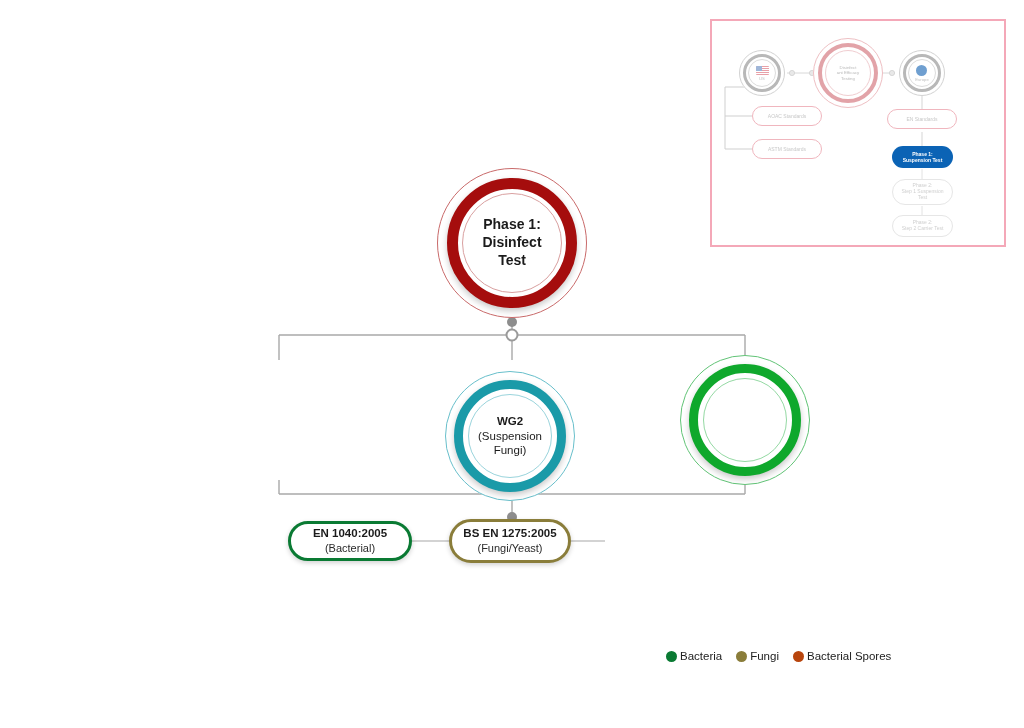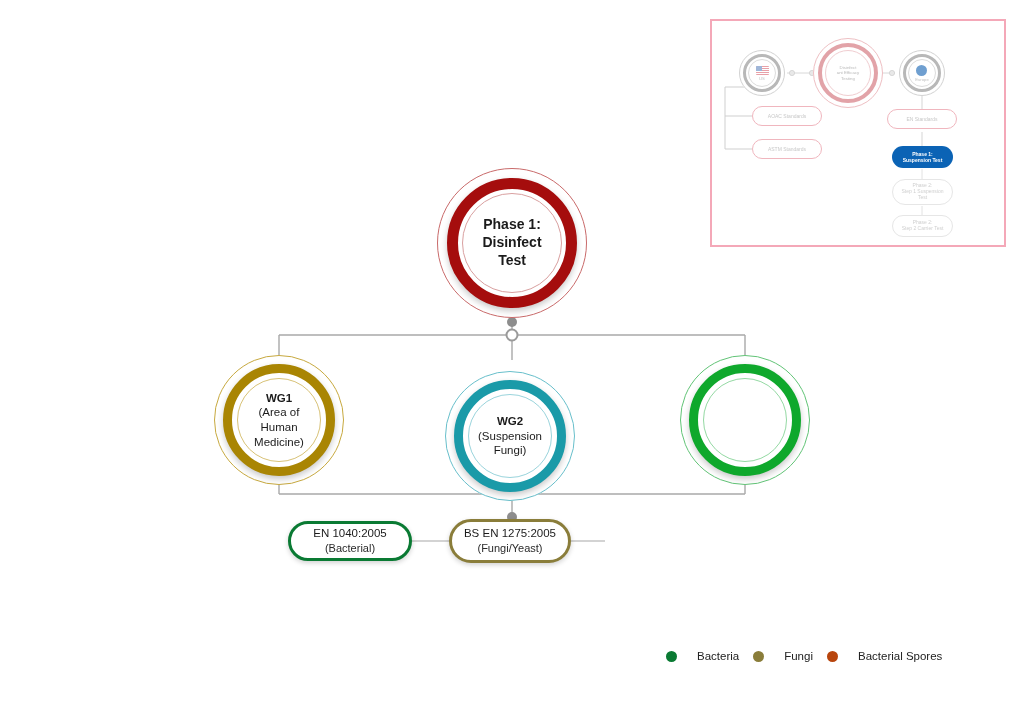--- a/index.html
+++ b/index.html
@@ -115,39 +115,39 @@
     border-radius: 22px;
     border: 3px solid #888;
     display: flex;
     flex-direction: column;
     align-items: center;
     justify-content: center;
     text-align: center;
     box-shadow: 0 2px 5px rgba(0,0,0,0.18);
     line-height: 1.3;
   }
-  .pill-node .ttl { font-weight: normal; font-size: 11.5px; color: #1b1b1b; }
+  .pill-node .ttl { font-weight: bold; font-size: 11.5px; color: #1b1b1b; }
   .pill-node .sub { font-weight: normal; font-size: 11px; color: #2a2a2a; }
 
   #pill-en1040  { left: 288px; top: 521px; width: 124px; height: 40px; border-color: #0a7a33; }
   #pill-bsen1275{ left: 449px; top: 519px; width: 122px; height: 44px; border-color: #8a7d3a; }
   #pill-en14347 { left: 605px; top: 521px; width: 128px; height: 40px; border-color: #b8450d; }
 
   
   #legend {
     position: absolute;
     left: 666px;
     top: 650px;
     display: flex;
     align-items: center;
     gap: 14px;
     font-size: 11.5px;
     color: #222;
   }
-  .legend-item { display: flex; align-items: center; gap: 20px; }
+  .legend-item { display: flex; align-items: center; gap: 3px; }
   .legend-dot { width: 11px; height: 11px; border-radius: 50%; display: inline-block; }
   .legend-label { white-space: nowrap; }
 
   
   #minimap {
     position: absolute;
     left: 710px;
     top: 19px;
     width: 296px;
     height: 228px;
@@ -240,31 +240,20 @@
     <span class="ring-outer"></span>
     <span class="ring-thick"></span>
     <span class="ring-inner"></span>
     <span class="node-label">
       <span class="ttl">Phase 1:</span>
       <span class="ttl">Disinfect</span>
       <span class="ttl">Test</span>
     </span>
   </div>
 
-  <div class="circle-node wg-node" id="node-wg1">
-    <span class="ring-outer"></span>
-    <span class="ring-thick"></span>
-    <span class="ring-inner"></span>
-    <span class="node-label">
-      <span class="ttl">WG1</span>
-      <span class="sub">(Area of</span>
-      <span class="sub">Human</span>
-      <span class="sub">Medicine)</span>
-    </span>
-  </div>
 
   <div class="circle-node wg-node" id="node-wg2">
     <span class="ring-outer"></span>
     <span class="ring-thick"></span>
     <span class="ring-inner"></span>
     <span class="node-label">
       <span class="ttl">WG2</span>
       <span class="sub">(Suspension</span>
       <span class="sub">Fungi)</span>
     </span>

